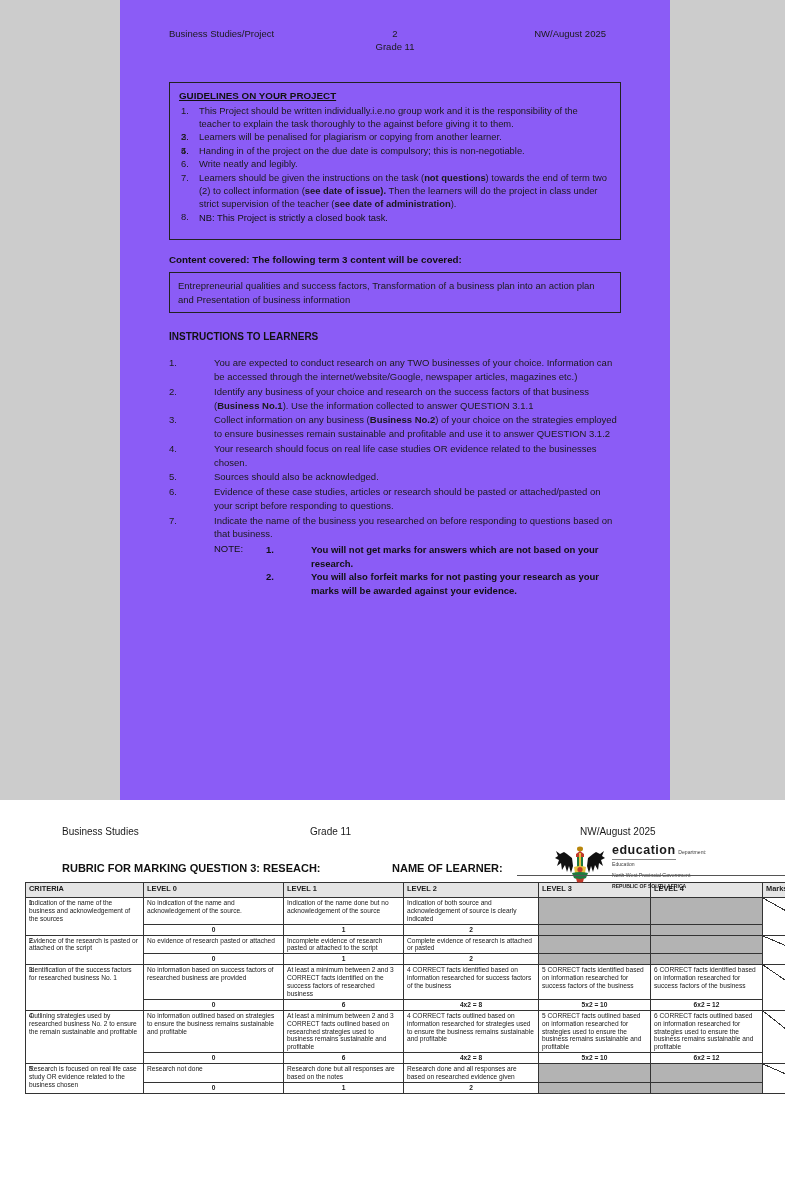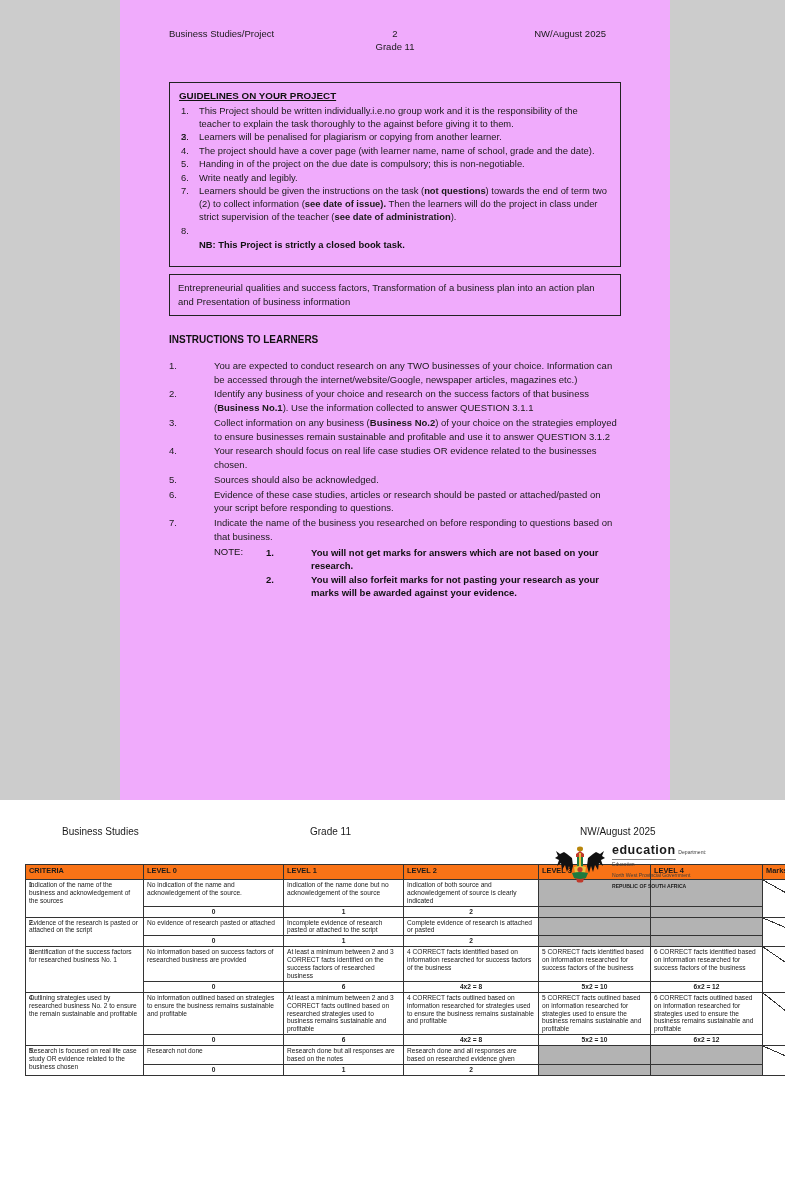--- a/index.html
+++ b/index.html
@@ -9,21 +9,21 @@
     background: #cccccc;
     font-family: "Liberation Sans", sans-serif;
     -webkit-font-smoothing: antialiased;
   }
   #root { position: relative; width: 785px; height: 1200px; overflow: hidden; background: #cccccc; }
 
   
   .page1 {
     position: absolute;
     left: 120px; top: 0; width: 550px; height: 976px;
-    background: #f0abfc;
+    background: #8b5cf6;
   }
   .p1-inner { padding: 28px 24px 0 24px; }
 
   .doc-head {
     position: relative;
     font-size: 9.5px;
     color: #1a1a1a;
     height: 34px;
   }
   .dh-left { position: absolute; left: 25px; top: 0; }
@@ -46,21 +46,21 @@
   ol.gl-list { margin: 0; padding: 0; list-style: none; }
   ol.gl-list > li {
     position: relative;
     padding-left: 20px;
     font-size: 9.4px;
     line-height: 1.38;
     color: #1a1a1a;
     margin-bottom: 0.5px;
   }
   ol.gl-list > li .num { position: absolute; left: 2px; top: 0; }
-  .nb-line { font-weight: bold; font-size: 9.4px; padding-left: 20px; color:#111; margin-top:15px; }
+  .nb-line { font-weight: normal; font-size: 9.4px; padding-left: 20px; color:#111; margin-top:1px; }
 
   .content-covered-title {
     margin: 14px 25px 0 25px;
     font-weight: bold; font-size: 9.8px; color: #111;
   }
   .content-box {
     margin: 7px 25px 0 25px;
     border: 1.4px solid #222;
     padding: 6px 8px;
     font-size: 9.5px;
@@ -134,21 +134,21 @@
     font-size: 6.6px;
     line-height: 1.2;
     color: #1a1a1a;
   }
   table.rubric th {
     font-weight: bold;
     font-size: 7.4px;
     text-align: left;
     padding: 2px 3px 3px 3px;
     vertical-align: top;
-    background: #f97316;
+    background: #e5e5e5;
   }
   td.crit { position: relative; padding-left: 16px; }
   td.crit .cnum { position: absolute; left: 3px; top: 1px; }
   td.grey { background: #b3b3b3; }
   td.score { text-align: center; font-weight: bold; font-size: 7px; padding: 0 2px 1px 2px; }
   td.marks {
     position: relative;
     background: #fff;
     padding: 0;
   }
@@ -176,29 +176,30 @@
         </div>
         <div class="dh-right">NW/August 2025</div>
       </div>
 
       <div class="guidelines-box">
         <div class="gl-title">GUIDELINES ON YOUR PROJECT</div>
         <ol class="gl-list">
           <li><span class="num">1.</span><span>This Project should be written individually.i.e.no group work and it is the responsibility of the teacher to explain the task thoroughly to the against before giving it to them.</span></li>
           <li><span class="num">2.</span></li>
           <li><span class="num">3.</span><span>Learners will be penalised for plagiarism or copying from another learner.</span></li>
-          <li><span class="num">4.</span><span>The project should have a cover page (with learner name, name of school, grade and the date).</span></li>
+          <li><span class="num">4.</span></li>
           <li><span class="num">5.</span><span>Handing in of the project on the due date is compulsory; this is non-negotiable.</span></li>
           <li><span class="num">6.</span><span>Write neatly and legibly.</span></li>
           <li><span class="num">7.</span><span>Learners should be given the instructions on the task (<b>not questions</b>) towards the end of term two (2) to collect information (<b>see date of issue).</b> Then the learners will do the project in class under strict supervision of the teacher (<b>see date of administration</b>).</span></li>
           <li><span class="num">8.</span></li>
         </ol>
         <div class="nb-line">NB: This Project is strictly a closed book task.</div>
       </div>
 
+      <div class="content-covered-title">Content covered: The following term 3 content will be covered:</div>
       <div class="content-box">Entrepreneurial qualities and success factors, Transformation of a business plan into an action plan and Presentation of business information</div>
 
       <div class="instr-title">INSTRUCTIONS TO LEARNERS</div>
 
       <ol class="instr-list">
         <li><span class="num">1.</span><span>You are expected to conduct research on any TWO businesses of your choice. Information can be accessed through the internet/website/Google, newspaper articles, magazines etc.)</span></li>
         <li><span class="num">2.</span><span>Identify any business of your choice and research on the success factors of that business (<b>Business No.1</b>). Use the information collected to answer QUESTION 3.1.1</span></li>
         <li><span class="num">3.</span><span>Collect information on any business (<b>Business No.2</b>) of your choice on the strategies employed to ensure businesses remain sustainable and profitable and use it to answer QUESTION 3.1.2</span></li>
         <li><span class="num">4.</span><span>Your research should focus on real life case studies OR evidence related to the businesses chosen.</span></li>
         <li><span class="num">5.</span><span>Sources should also be acknowledged.</span></li>
@@ -246,20 +247,25 @@
           <span class="logo-sub">
             <span>Department:</span><br>
             <span>Education</span><br>
             <span>North West Provincial Government</span><br>
             <span class="strong">REPUBLIC OF SOUTH AFRICA</span>
           </span>
         </span>
       </div>
     </div>
 
+    <div class="rubric-title-row">
+      <div class="rubric-title">RUBRIC FOR MARKING QUESTION 3: RESEACH:</div>
+      <div class="learner-label">NAME OF LEARNER:</div>
+      <div class="learner-line"></div>
+    </div>
 
     <table class="rubric">
       <colgroup>
         <col style="width:118px">
         <col style="width:140px">
         <col style="width:120px">
         <col style="width:135px">
         <col style="width:112px">
         <col style="width:112px">
         <col style="width:67px">

